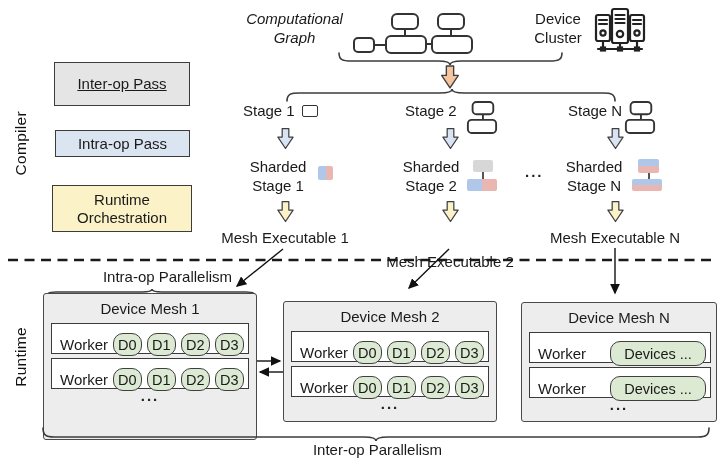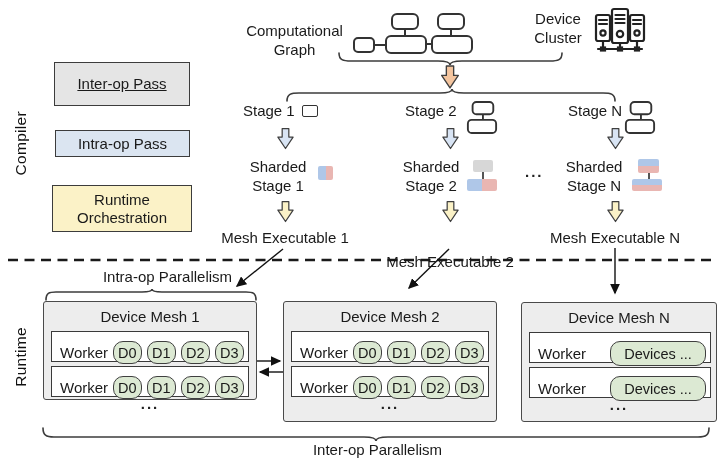--- a/index.html
+++ b/index.html
@@ -37,21 +37,21 @@
 
 <div id="canvas">
 
   <div class="vlabel" style="left:12px; top:111px;">Compiler</div>
   <div class="vlabel" style="left:12px; top:327px;">Runtime</div>
 
   <div class="passbox" style="left:54px; top:62px; width:136px; height:44px; background:#e5e5e5;text-decoration:underline;">Inter-op Pass</div>
   <div class="passbox" style="left:55px; top:130px; width:135px; height:27px; background:#DBE5F1;">Intra-op Pass</div>
   <div class="passbox" style="left:52px; top:185px; width:140px; height:47px; background:#FBF2C7; padding:0 14px;">Runtime Orchestration</div>
 
-  <div class="lbl" style="left:237px; top:21px; width:115px;">Computational Graph</div>
+  <div class="lbl" style="left:237px; top:9px; width:115px;font-style:italic;">Computational Graph</div>
 
   <svg class="abs" style="left:352px; top:12px;" width="122" height="42" viewBox="0 0 122 42">
     <g fill="#ffffff" stroke="#333" stroke-width="2">
       <line x1="22" y1="33" x2="34" y2="33"></line>
       <line x1="74" y1="32" x2="80" y2="32"></line>
       <line x1="53" y1="17" x2="53" y2="24"></line>
       <line x1="99" y1="17" x2="99" y2="24"></line>
       <rect x="2" y="26" width="20" height="14" rx="4"></rect>
       <rect x="34" y="24" width="40" height="17" rx="5"></rect>
       <rect x="80" y="24" width="40" height="17" rx="5"></rect>
@@ -192,21 +192,21 @@
     <line x1="615" y1="248" x2="615" y2="293" stroke="#111" stroke-width="1.4" marker-end="url(#ah)"></line>
     <line x1="257" y1="361" x2="280" y2="361" stroke="#111" stroke-width="1.4" marker-end="url(#ah)"></line>
     <line x1="283" y1="372" x2="260" y2="372" stroke="#111" stroke-width="1.4" marker-end="url(#ah)"></line>
   </svg>
 
   <div class="lbl" style="left:90px; top:267px; width:155px;">Intra-op Parallelism</div>
   <svg class="abs" style="left:45px; top:288px;" width="212" height="13" viewBox="0 0 212 13">
     <path d="M1 12 C1 5, 4 4, 11 4 L97 4 C103 4, 107 3, 107 1 C107 3, 111 4, 117 4 L201 4 C208 4, 211 5, 211 12" fill="none" stroke="#3c3c3c" stroke-width="1.6" stroke-linecap="round"></path>
   </svg>
 
-  <div class="mesh" style="left:43px; top:301px; width:214px; height:99px;">
+  <div class="mesh" style="left:43px; top:293px; width:214px; height:147px;">
     <div class="mesh-title">Device Mesh 1</div>
     <div class="worker-row" style="top:29px; width:198px;">
       <span class="wlabel">Worker</span>
       <span class="spacer"></span>
       <span class="dev">D0</span>
       <span class="dev">D1</span>
       <span class="dev">D2</span>
       <span class="dev">D3</span>
     </div>
     <div class="worker-row" style="top:64px; width:198px;">

